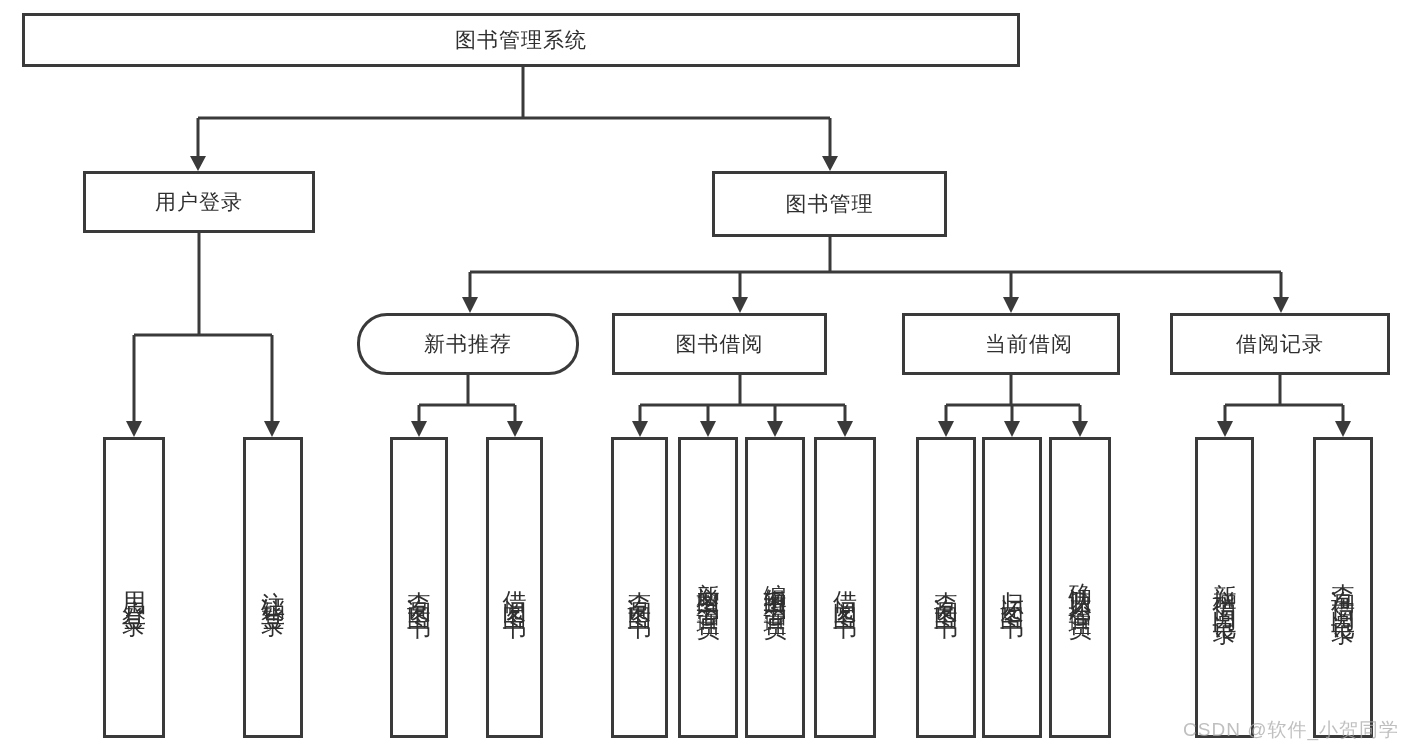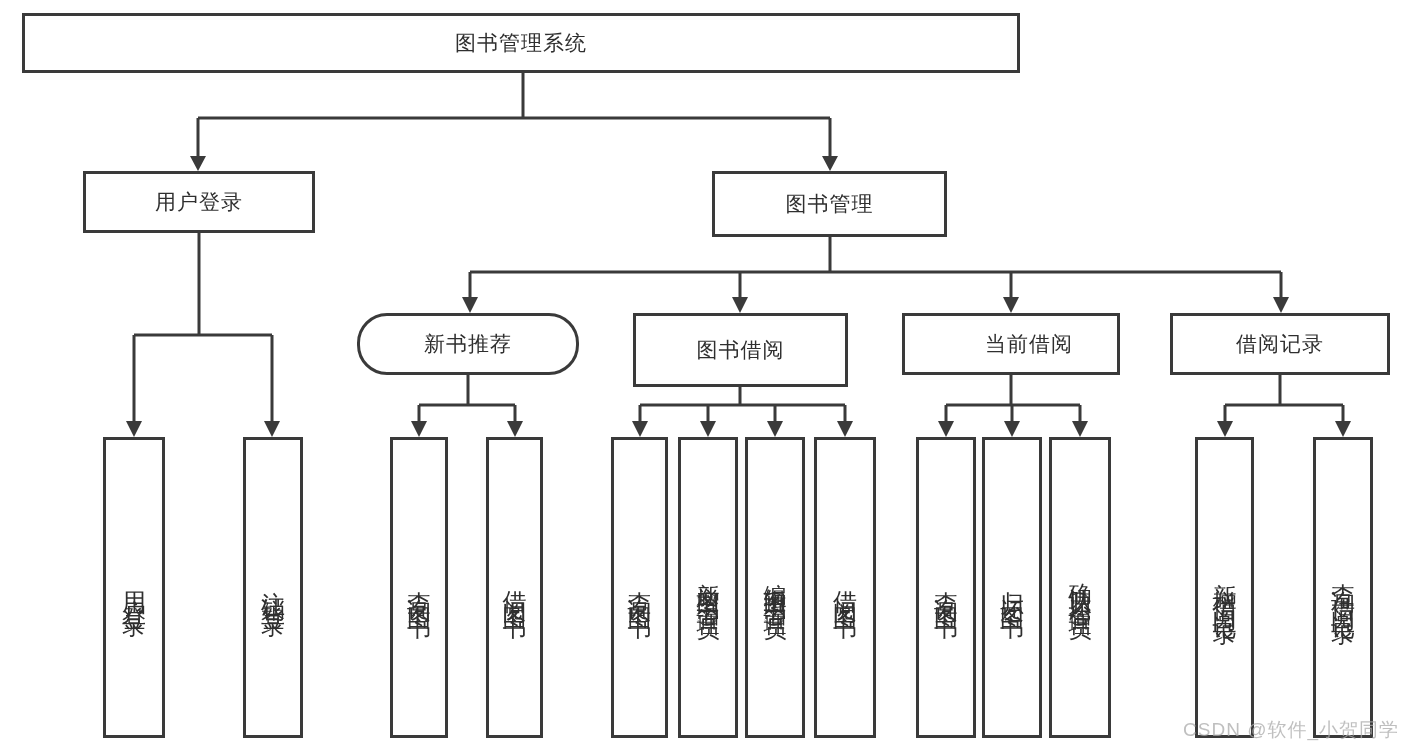--- a/index.html
+++ b/index.html
@@ -88,35 +88,35 @@
       <path d="M767 421 L783 421 L775 437 Z"></path>
       <path d="M837 421 L853 421 L845 437 Z"></path>
       <path d="M938 421 L954 421 L946 437 Z"></path>
       <path d="M1004 421 L1020 421 L1012 437 Z"></path>
       <path d="M1072 421 L1088 421 L1080 437 Z"></path>
       <path d="M1217 421 L1233 421 L1225 437 Z"></path>
       <path d="M1335 421 L1351 421 L1343 437 Z"></path>
     </g>
   </svg>
 
-  <div class="node" style="left:22px;top:13px;width:998px;height:60px;">
+  <div class="node" style="left:22px;top:13px;width:998px;height:54px;">
     <span>图书管理系统</span>
   </div>
 
   <div class="node" style="left:83px;top:171px;width:232px;height:62px;">
     <span>用户登录</span>
   </div>
   <div class="node" style="left:712px;top:171px;width:235px;height:66px;">
     <span>图书管理</span>
   </div>
 
   <div class="node" style="left:357px;top:313px;width:222px;height:62px;border-radius:30px;">
     <span>新书推荐</span>
   </div>
-  <div class="node" style="left:633px;top:313px;width:215px;height:74px;">
+  <div class="node" style="left:612px;top:313px;width:215px;height:62px;">
     <span>图书借阅</span>
   </div>
   <div class="node" style="left:902px;top:313px;width:218px;height:62px;padding-left:36px;">
     <span>当前借阅</span>
   </div>
   <div class="node" style="left:1170px;top:313px;width:220px;height:62px;">
     <span>借阅记录</span>
   </div>
 
   <div class="leaf" style="left:103px;width:62px;">

